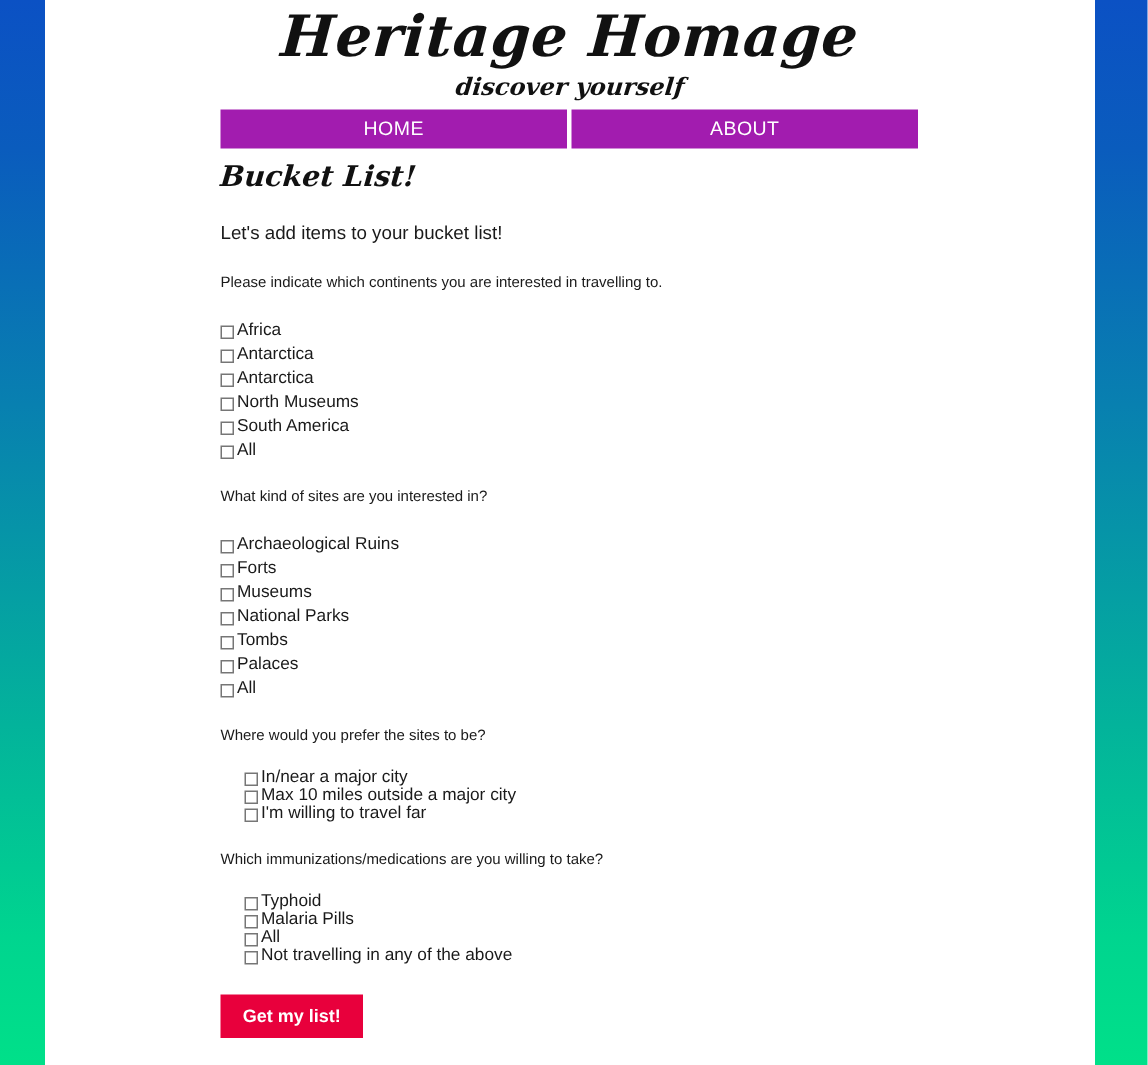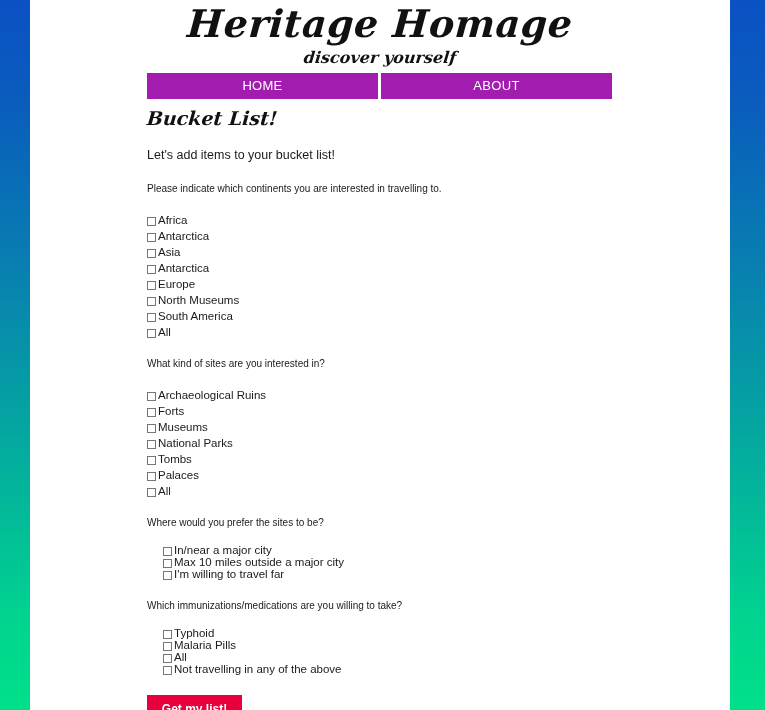--- a/index.html
+++ b/index.html
@@ -181,29 +181,21 @@
       <div class="option-row">
         <input type="checkbox" style="">
         <label>Africa</label>
       </div>
       <div class="option-row">
         <input type="checkbox" style="">
         <label>Antarctica</label>
       </div>
       <div class="option-row">
         <input type="checkbox" style="">
-        <label>Asia</label>
-      </div>
-      <div class="option-row">
-        <input type="checkbox" style="">
         <label>Antarctica</label>
-      </div>
-      <div class="option-row">
-        <input type="checkbox" style="">
-        <label>Europe</label>
       </div>
       <div class="option-row">
         <input type="checkbox" style="">
         <label>North Museums</label>
       </div>
       <div class="option-row">
         <input type="checkbox" style="">
         <label>South America</label>
       </div>
       <div class="option-row">

